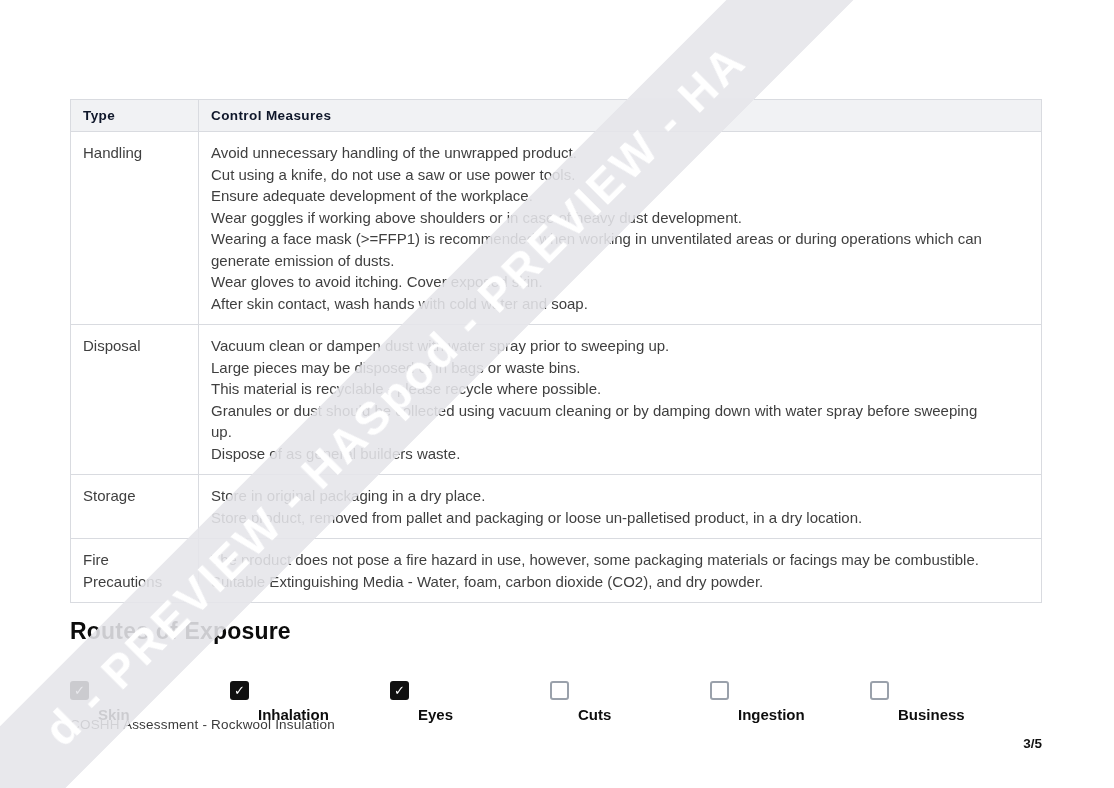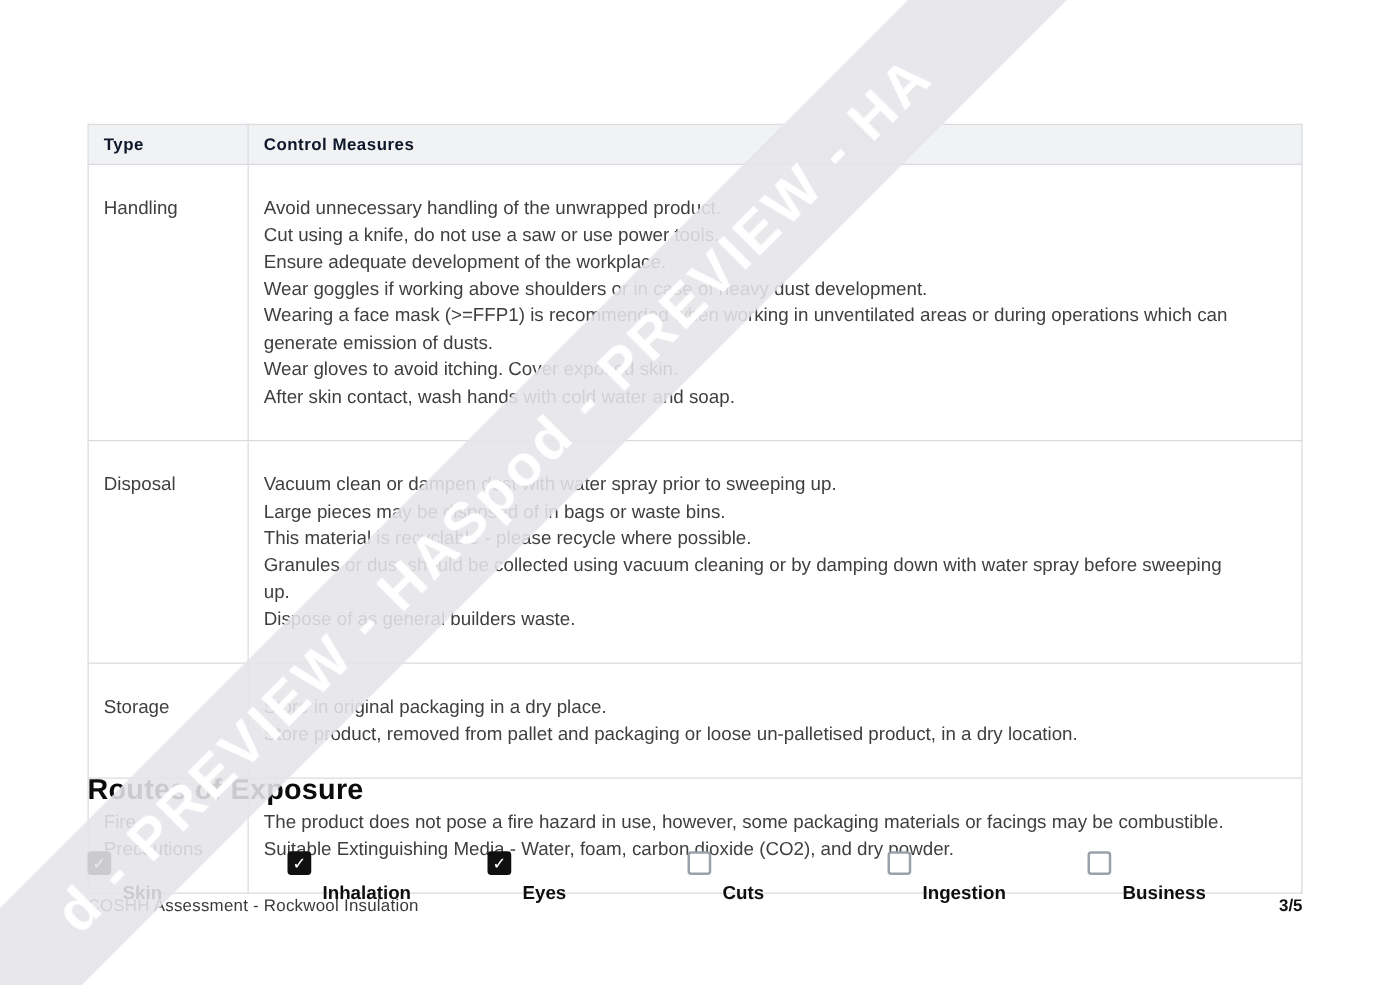--- a/index.html
+++ b/index.html
@@ -38,21 +38,21 @@
   }
   table.cm-table th {
     background: #f1f2f4;
     padding: 8px 12px;
     font-size: 13.5px;
     font-weight: 700;
     letter-spacing: 0.4px;
     color: #0f172a;
   }
   table.cm-table td {
-    padding: 24px 12px;
+    padding: 10px 12px;
     font-size: 15px;
     line-height: 21.5px;
     color: #3f3f3f;
   }
   .col-type { width: 128px; }
   td.measures-cell div { white-space: pre-line; }
 
   .section-title {
     position: absolute;
     left: 70px;
@@ -106,21 +106,21 @@
     position: absolute;
     left: 70px;
     top: 717px;
     font-size: 13.5px;
     color: #3a3a3a;
     letter-spacing: 0.2px;
   }
   .footer-right {
     position: absolute;
     right: 72px;
-    top: 717px;
+    top: 736px;
     font-size: 13.5px;
     font-weight: 700;
     color: #111111;
   }
 
   .watermark-band {
     position: absolute;
     left: -455px;
     top: 350px;
     width: 1700px;

